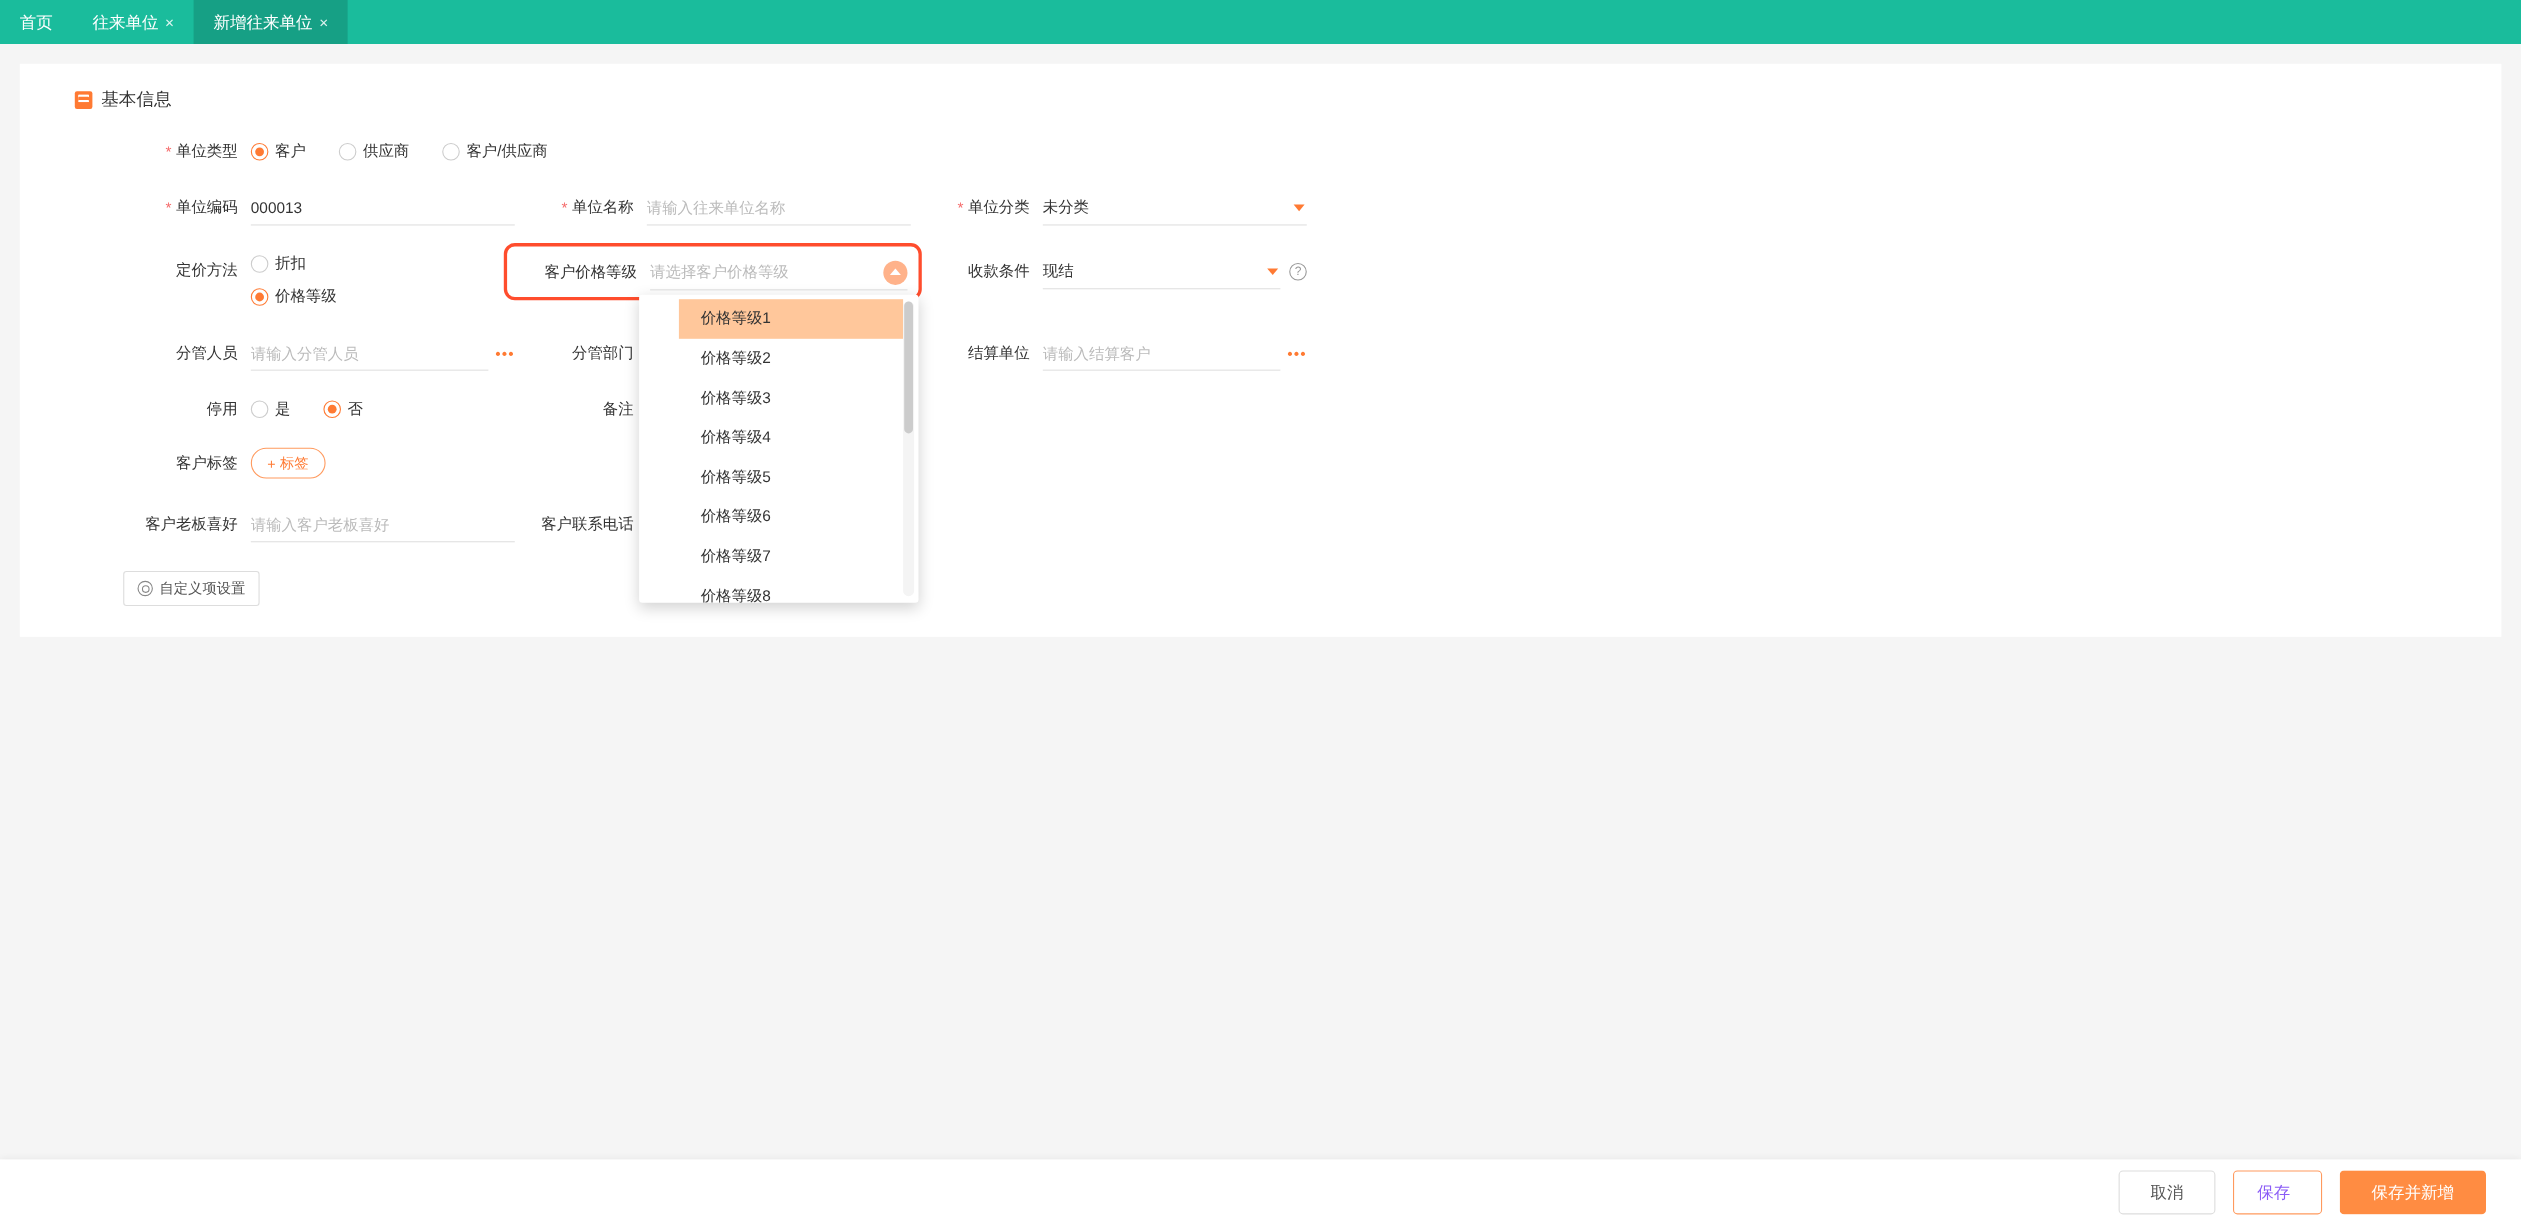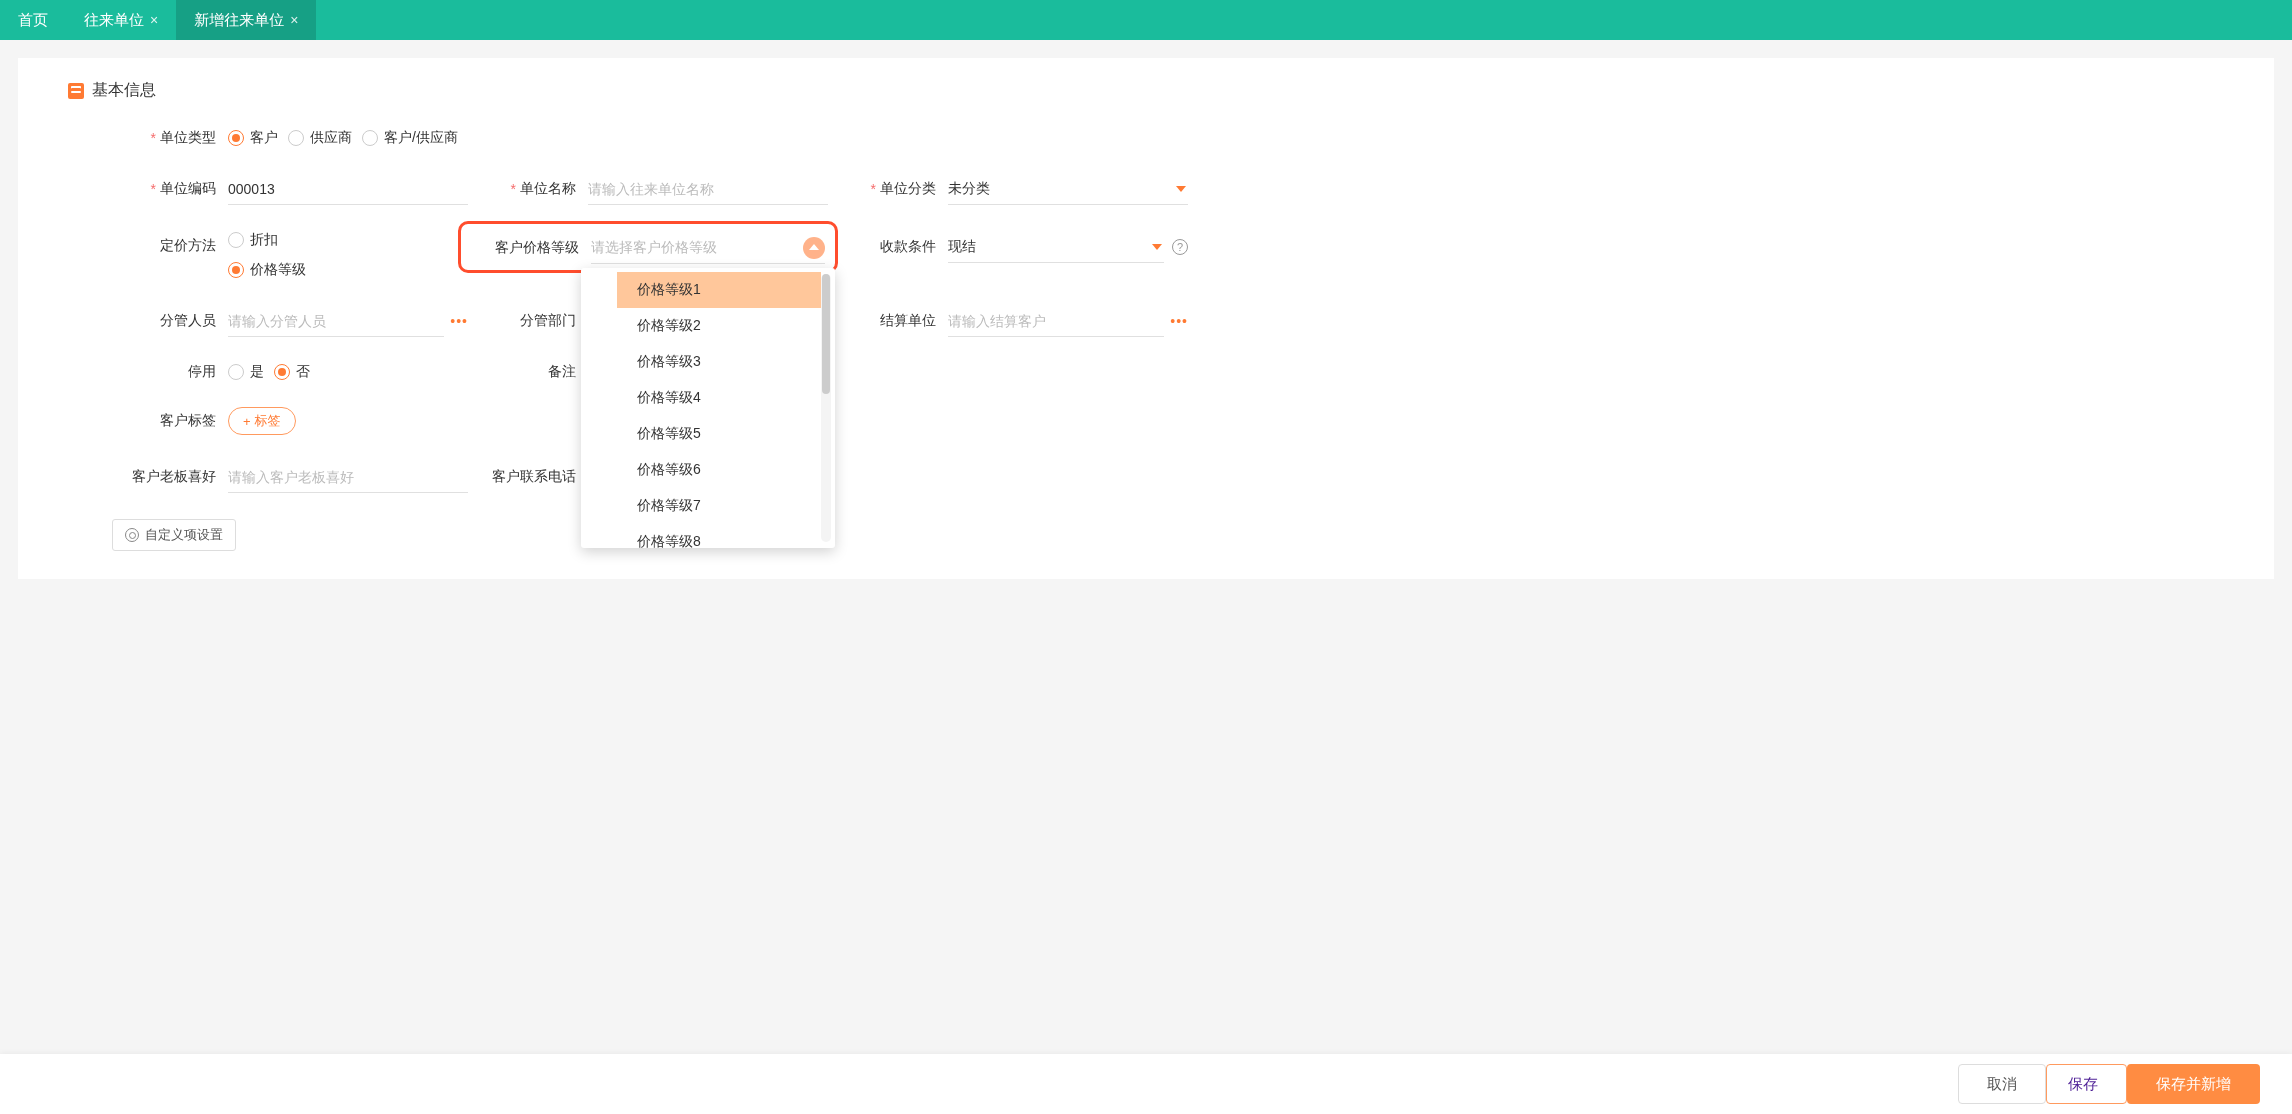--- a/index.html
+++ b/index.html
@@ -11,21 +11,21 @@
     .page { background: #f5f5f5; min-height: calc(100vh - 40px); padding: 18px 0; position: relative; }
     .panel { background: #fff; margin: 0 18px; padding: 22px 50px 28px; }
     .sec-title { display: flex; align-items: center; font-size: 16px; color: #333; margin-bottom: 28px; }
     .sec-title .icon { width: 16px; height: 16px; background: #ff7a33; border-radius: 2px; margin-right: 8px; position: relative; }
     .sec-title .icon:after { content: ""; position: absolute; left: 3px; top: 3px; right: 3px; bottom: 6px; border-radius: 1px; box-shadow: inset 0 2px 0 #fff, inset 0 5px 0 #ff7a33, inset 0 7px 0 #fff; }
     .form { padding-left: 40px; }
     .row { display: flex; flex-wrap: wrap; gap: 0 0; margin-bottom: 26px; }
     .field { display: flex; align-items: center; width: 360px; margin-right: 0; }
     .label { width: 120px; text-align: right; padding-right: 12px; color: #333; font-size: 14px; white-space: nowrap; display: flex; justify-content: flex-end; align-items: center; }
     .label .req { color: #f56c6c; margin-right: 4px; font-size: 14px; }
-    .control { flex: 1; display: flex; align-items: center; }
+    .control { flex: 1; display: flex; align-items: center; gap: 20px; }
     .radio { display: inline-flex; align-items: center; gap: 6px; cursor: pointer; margin-right: 10px; }
     .radio .indicator { width: 16px; height: 16px; border: 1.5px solid #ccc; border-radius: 50%; position: relative; flex-shrink: 0; }
     .radio.checked .indicator { border-color: #ff7a33; }
     .radio.checked .indicator:after { content: ""; position: absolute; top: 2.5px; left: 2.5px; width: 8px; height: 8px; background: #ff7a33; border-radius: 50%; }
     .input { flex: 1; height: 32px; border: none; border-bottom: 1px solid #e0e0e0; outline: none; font-size: 14px; color: #333; background: transparent; }
     .input::placeholder { color: #bbb; }
     .select { flex: 1; display: flex; align-items: center; justify-content: space-between; border-bottom: 1px solid #e0e0e0; height: 32px; cursor: pointer; position: relative; }
     .select .value { color: #333; }
     .select .value.placeholder { color: #bbb; }
     .chev { width: 0; height: 0; border-left: 5px solid transparent; border-right: 5px solid transparent; border-top: 6px solid #ff7a33; margin-right: 2px; }
@@ -38,24 +38,24 @@
     .dropdown { position: absolute; top: 36px; left: -10px; right: -10px; background: #fff; box-shadow: 0 4px 14px rgba(0,0,0,0.18); border-radius: 3px; z-index: 100; overflow: hidden; }
     .dropdown-wrap { max-height: 280px; overflow: hidden; display: flex; margin-left: 36px; }
     .option-list { flex: 1; padding: 4px 0; }
     .option { padding: 9px 20px; font-size: 14px; color: #333; cursor: pointer; }
     .option.hi { background: #ffc79b; }
     .scrolltrack { width: 10px; background: #f4f4f4; position: relative; margin: 6px 4px 6px 0; border-radius: 5px; }
     .scrollthumb { position: absolute; top: 0; left: 1px; right: 1px; height: 120px; background: #ccc; border-radius: 4px; }
     .custom-btn { display: inline-flex; align-items: center; gap: 6px; border: 1px solid #ddd; padding: 6px 12px; border-radius: 3px; cursor: pointer; font-size: 13px; color: #555; margin-left: 4px; }
     .gear-icon { width: 14px; height: 14px; border: 1.5px solid #888; border-radius: 50%; position: relative; }
     .gear-icon:before { content: ""; position: absolute; inset: 2.5px; border: 1px solid #888; border-radius: 50%; }
-    .footer { position: fixed; bottom: 0; left: 0; right: 0; background: #fff; height: 60px; display: flex; align-items: center; justify-content: flex-end; padding: 0 32px; box-shadow: 0 -1px 6px rgba(0,0,0,0.05); }
+    .footer { position: fixed; bottom: 0; left: 0; right: 0; background: #fff; height: 60px; display: flex; align-items: center; justify-content: flex-end; padding: 0 32px; gap: 16px; box-shadow: 0 -1px 6px rgba(0,0,0,0.05); }
     .btn { height: 40px; padding: 0 28px; border-radius: 4px; font-size: 15px; cursor: pointer; display: flex; align-items: center; justify-content: center; border: 1px solid transparent; }
     .btn.plain { border-color: #ddd; color: #555; background: #fff; }
-    .btn.outline { border-color: #ff9a5e; color: #4c1d95; background: #fff; padding-left: 21px; }
+    .btn.outline { border-color: #ff9a5e; color: #8b5cf6; background: #fff; padding-left: 21px; }
     .btn.fill { background: #ff8c42; color: #fff; }
     .vstack { display: flex; flex-direction: column; gap: 10px; }
   </style>
 </head>
 <body>
 
 <div class="tabs">
   <div class="tab">
       <span>首页</span>
     </div>

